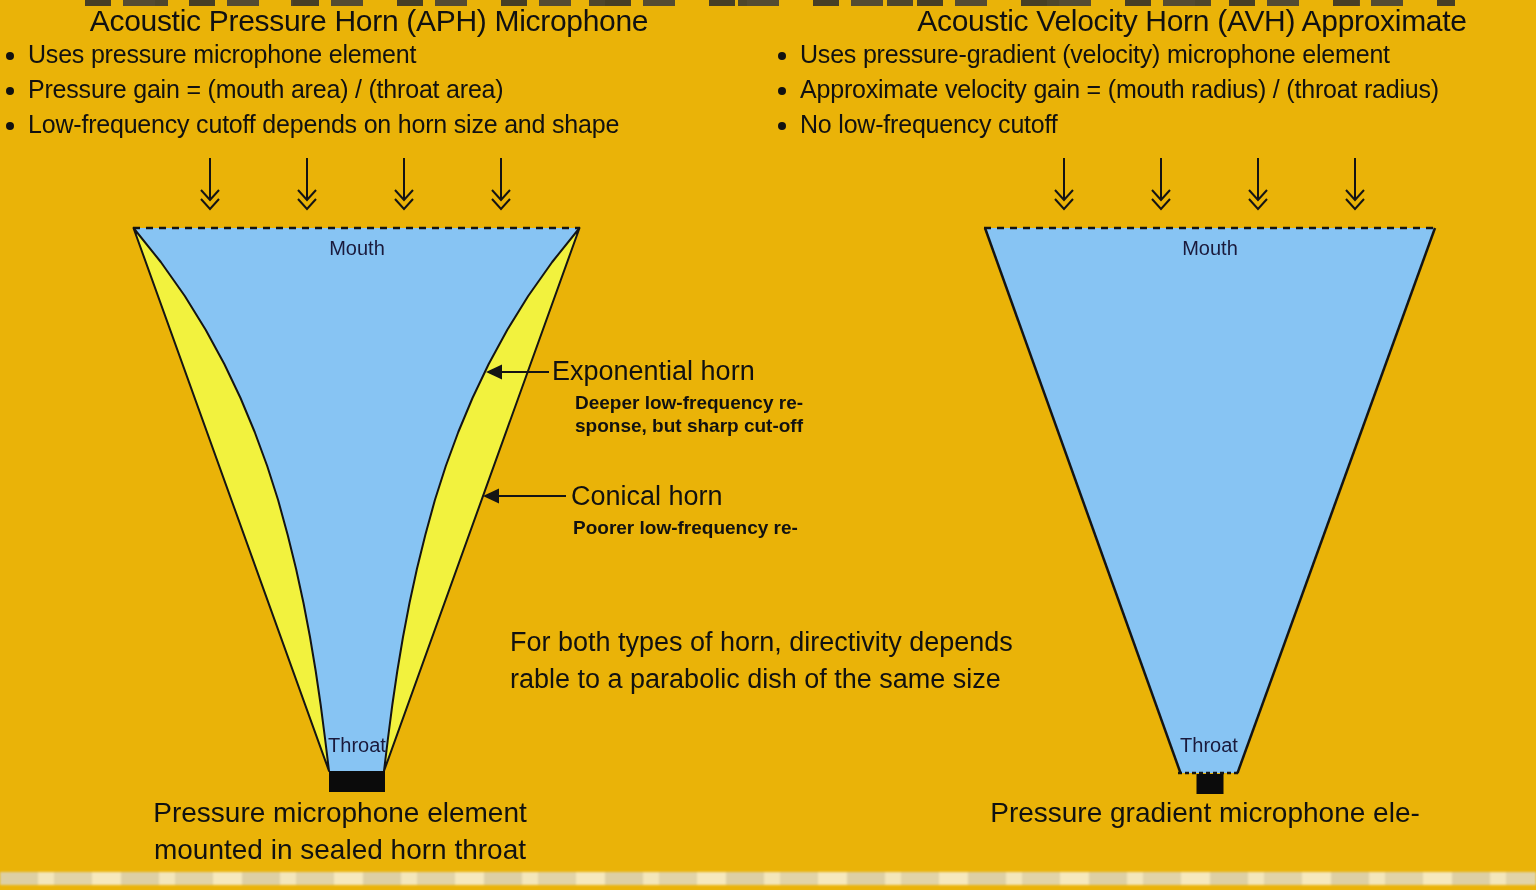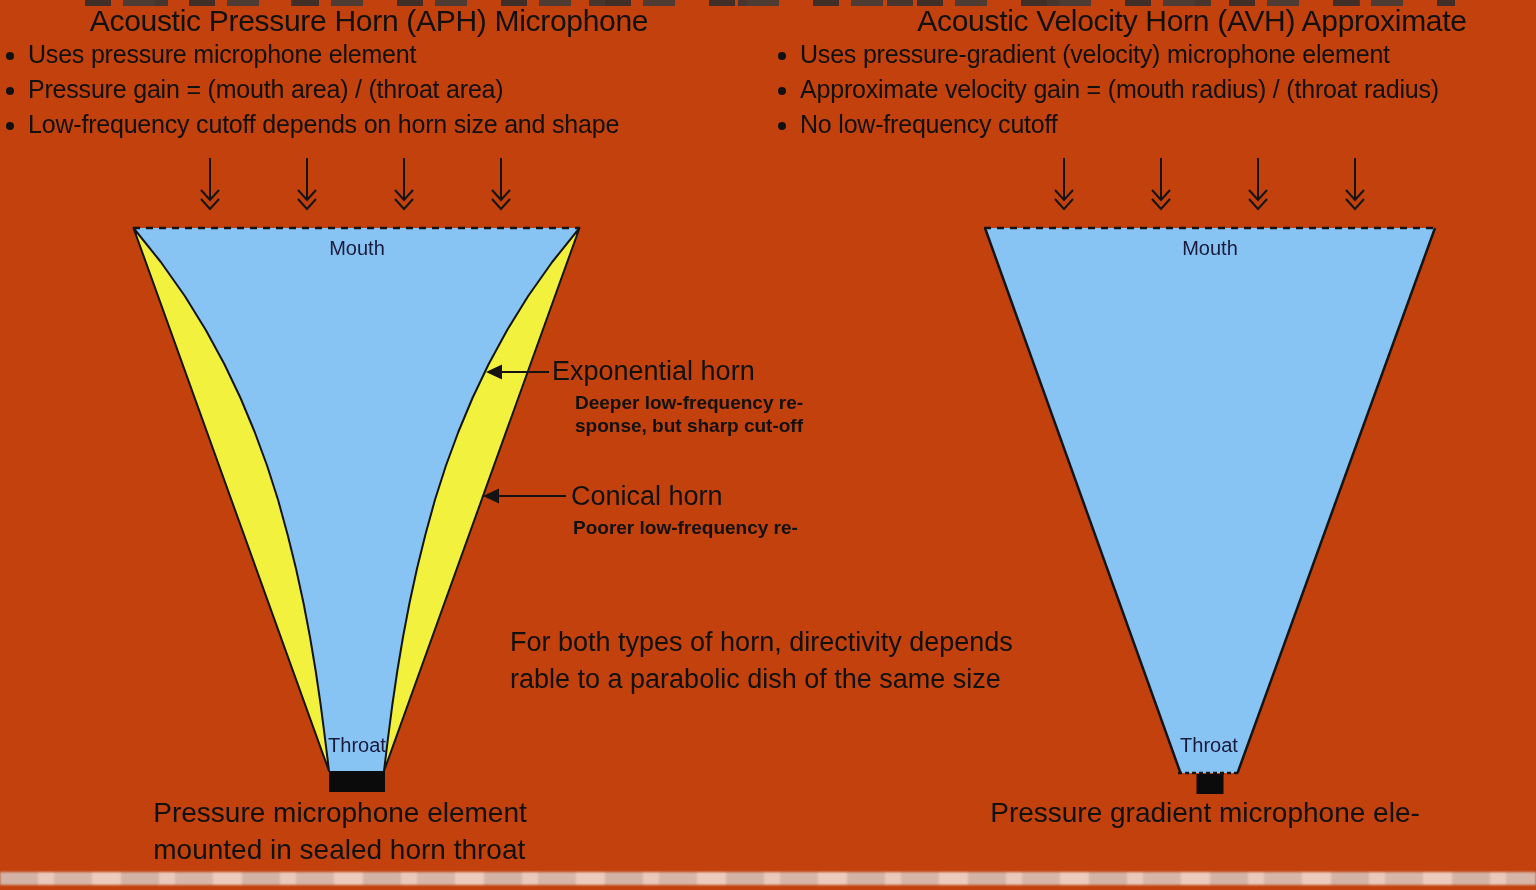--- a/index.html
+++ b/index.html
@@ -1,27 +1,27 @@
 <!DOCTYPE html>
 <html style="--horn_blue: #87C4F3; --horn_yellow: #F2F23E; --outline: #141414; --label_text: #1a1a3c; --text: #111111;"><head>
 <meta charset="utf-8">
 <style>
   html,body{margin:0;padding:0;background:#fff;}
   .canvas{
-    position:relative;width:1536px;height:890px;overflow:hidden;background:#c2410c;
+    position:relative;width:1536px;height:890px;overflow:hidden;background:#eab308;
     font-family:"Liberation Sans",sans-serif;color:var(--text,#111);
   }
   .abs{position:absolute;white-space:nowrap;}
   .title{font-size:30px;transform:translateX(-50%);letter-spacing:-0.3px;}
   .bullets{margin:0;padding:0 0 0 24px;font-size:25px;line-height:35px;letter-spacing:-0.2px;}
   .bullets li{list-style-type:disc;}
   .hornlabel{font-size:27px;}
   .subnote{font-size:19px;font-weight:600;line-height:23px;}
   .centernote{font-size:27px;line-height:37px;}
-  .caption{font-size:28px;line-height:37px;text-align:left;transform:translateX(-50%);}
+  .caption{font-size:28px;line-height:37px;text-align:center;transform:translateX(-50%);}
   .porttext{font-size:20px;color:var(--label_text,#1a1a3c);transform:translate(-50%,-50%);}
   svg{position:absolute;left:0;top:0;}
   .horn-blue{fill:var(--horn_blue,#87C4F3);}
   .horn-yellow{fill:var(--horn_yellow,#F2F23E);stroke:var(--outline,#111);stroke-width:2;stroke-linejoin:round;}
   .edge{stroke:var(--outline,#111);stroke-width:2.5;fill:none;}
   .dash-line{stroke:var(--outline,#111);stroke-width:2.5;fill:none;stroke-dasharray:7 6;}
   .dash-small{stroke:var(--outline,#111);stroke-width:2.5;fill:none;stroke-dasharray:4 3;}
   .wavearrow{stroke:var(--outline,#111);stroke-width:2;fill:none;}
   .ptrline{stroke:var(--outline,#111);stroke-width:2;fill:none;}
   .ptrhead{fill:var(--outline,#111);}

